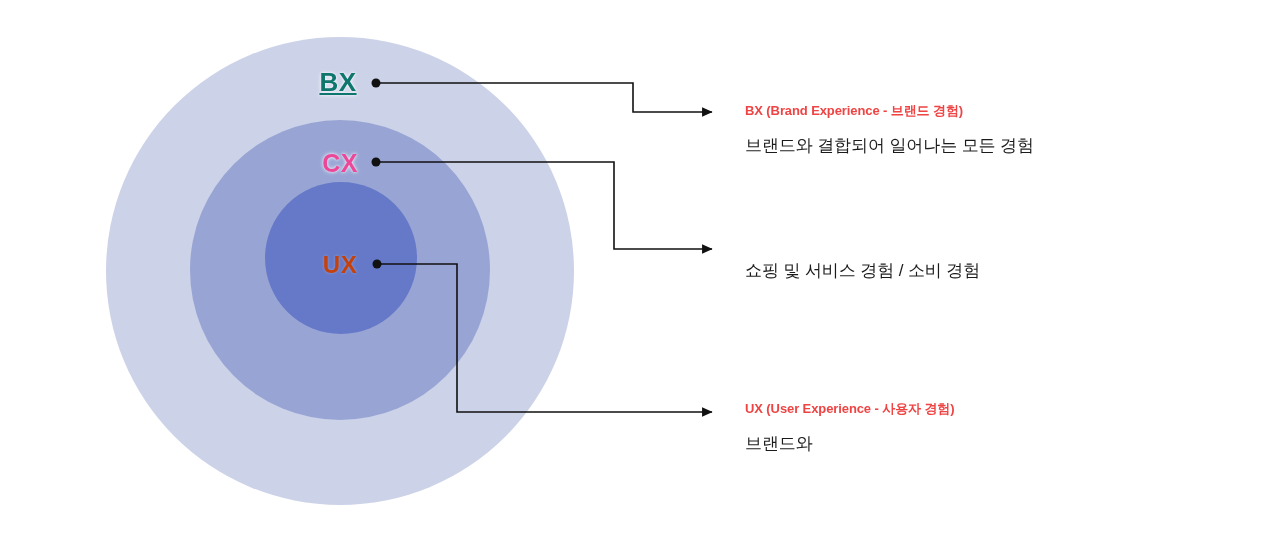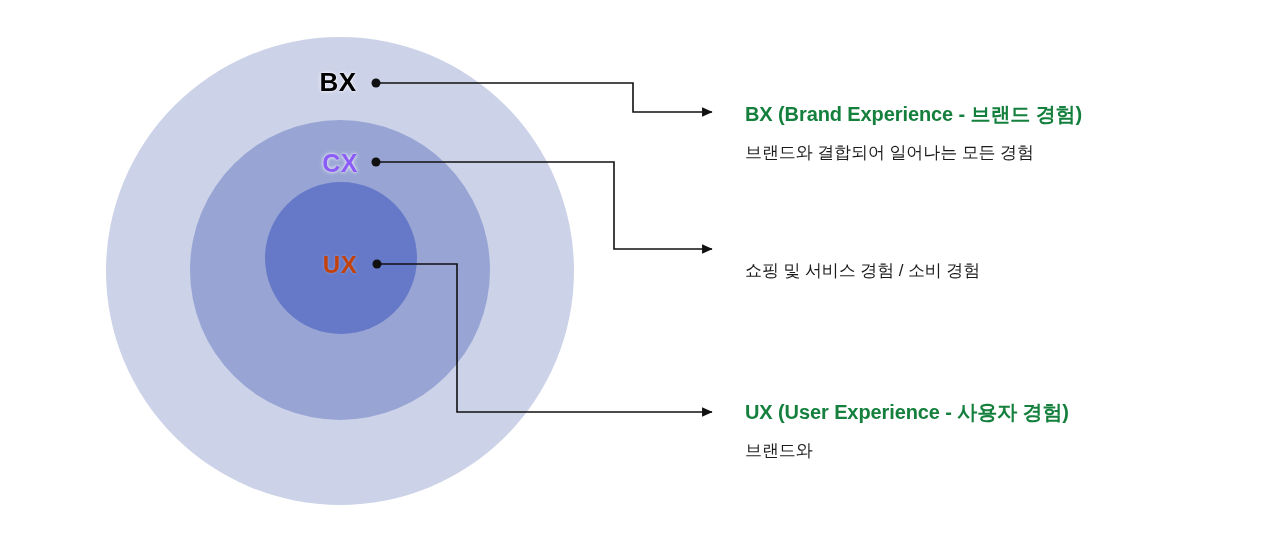--- a/index.html
+++ b/index.html
@@ -54,23 +54,23 @@
     text-shadow:
       0 0 3px rgba(255,255,255,0.30);
   }
 
   
   .callout {
     position: absolute;
     white-space: nowrap;
   }
   .callout-title {
-    font-size: 20px;
+    font-size: 13px;
     font-weight: bold;
-    color: #15803d;
+    color: #ef4444;
     line-height: 1;
     letter-spacing: -0.1px;
   }
   .callout-desc {
     font-size: 17px;
     font-weight: normal;
     color: #1b1b1b;
     line-height: 1;
     letter-spacing: -0.1px;
     margin-top: 20px;
@@ -104,22 +104,22 @@
     <g id="leader-group">
         <polyline points="376,83 633,83 633,112 712,112" fill="none" stroke="#111111" stroke-width="1.6" stroke-linecap="butt" stroke-linejoin="miter" marker-end="url(#arrowhead)"></polyline>
         <circle cx="376" cy="83" r="4.5" fill="#111111"></circle>
         <polyline points="376,162 614,162 614,249 712,249" fill="none" stroke="#111111" stroke-width="1.6" stroke-linecap="butt" stroke-linejoin="miter" marker-end="url(#arrowhead)"></polyline>
         <circle cx="376" cy="162" r="4.5" fill="#111111"></circle>
         <polyline points="377,264 457,264 457,412 712,412" fill="none" stroke="#111111" stroke-width="1.6" stroke-linecap="butt" stroke-linejoin="miter" marker-end="url(#arrowhead)"></polyline>
         <circle cx="377" cy="264" r="4.5" fill="#111111"></circle>
       </g>
   </svg>
 
-  <div class="ring-label dark" id="lbl-bx" style="left: 338px; top: 82px; font-size: 26px; color: #000000;">BX</div>
-  <div class="ring-label dark" id="lbl-cx" style="left: 340px; top: 163px; font-size: 25px; color: #8b5cf6;">CX</div>
+  <div class="ring-label dark" id="lbl-bx" style="left: 338px; top: 82px; font-size: 26px; color: #0f766e; text-decoration: underline;">BX</div>
+  <div class="ring-label dark" id="lbl-cx" style="left: 340px; top: 163px; font-size: 25px; color: #ec4899;">CX</div>
   <div class="ring-label light" id="lbl-ux" style="left: 340px; top: 265px; font-size: 24px; color: #c2410c;">UX</div>
 
   <div class="callout" id="callout-bx" style="left: 745px; top: 104px;">
     <div class="callout-title">BX (Brand Experience - 브랜드 경험)</div>
     <div class="callout-desc">브랜드와 결합되어 일어나는 모든 경험</div>
   </div>
 
   <div class="callout" id="callout-cx" style="left: 745px; top: 242px;">
     <div class="callout-desc">쇼핑 및 서비스 경험 / 소비 경험</div>
   </div>

